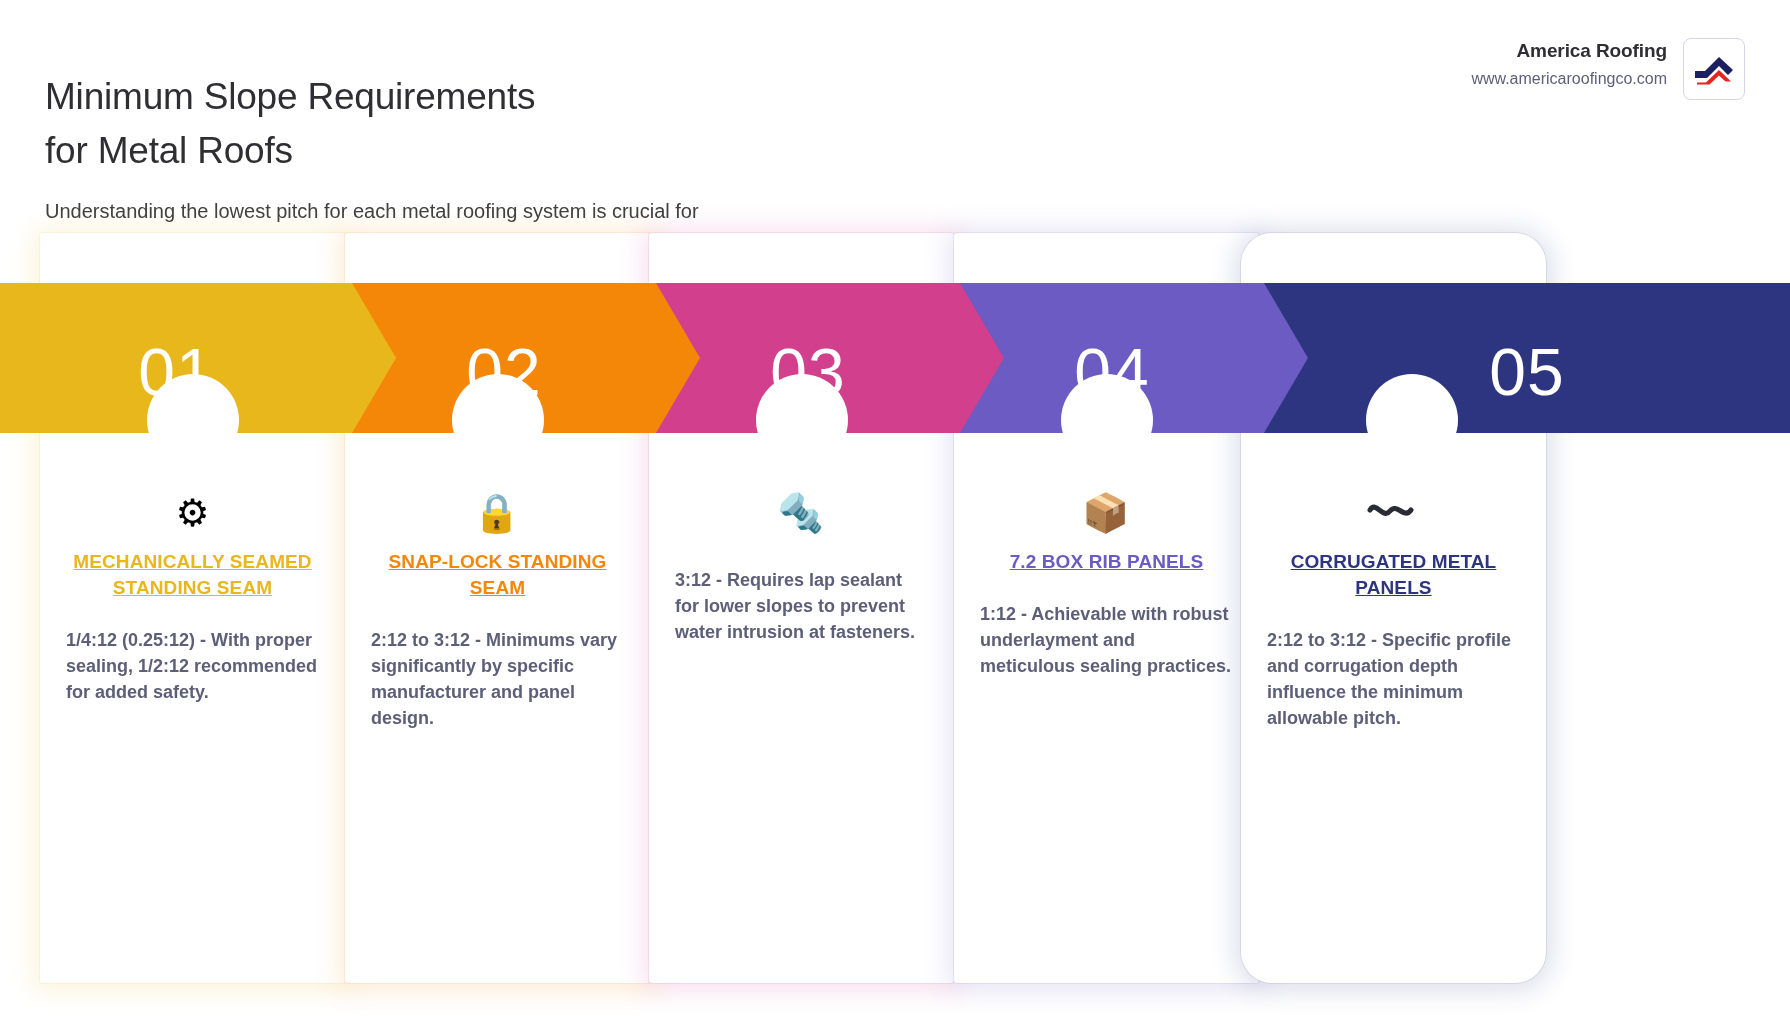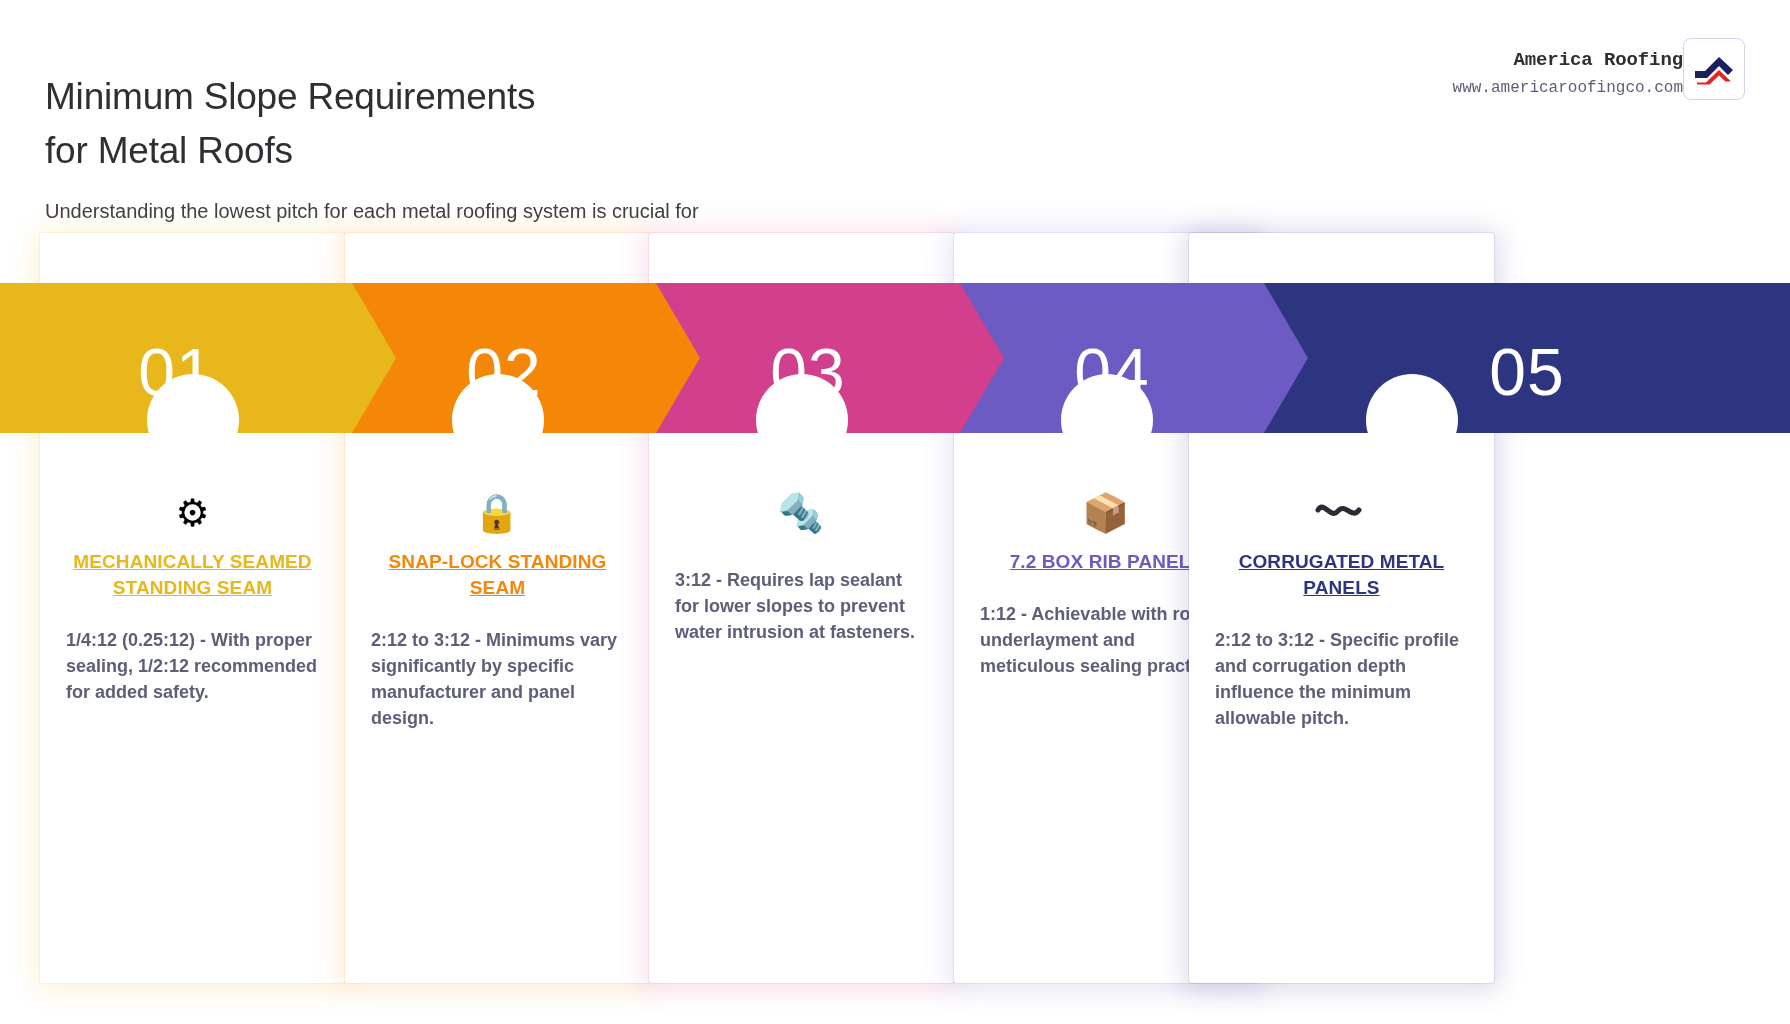--- a/index.html
+++ b/index.html
@@ -51,22 +51,22 @@
     color: #404040;
     width: 660px;
     font-weight: 400;
   }
 
   #brand-block {
     position: absolute;
     right: 45px;
     top: 38px;
     display: flex;
-    align-items: flex-end;
-    font-family: Liberation Mono, monospace;
+    align-items: flex-start;
+    gap: 16px;
   }
 
   #brand-text { text-align: right; }
 
   #brand-name {
     font-size: 19px;
     font-weight: bold;
     color: #2f2f33;
     line-height: 26px;
     letter-spacing: -0.1px;
@@ -240,21 +240,21 @@
           <div class="card-desc">3:12 - Requires lap sealant for lower slopes to prevent water intrusion at fasteners.</div>
         </div>
       </div>
       <div class="card" style="left: 954px; box-shadow: rgba(107, 91, 194, 0.1) 0px 0px 0px 1px, rgba(107, 91, 194, 0.16) 0px 2px 26px 6px;">
         <div class="card-body">
           <div class="card-icon">📦</div>
           <div class="card-title" style="color: rgb(107, 91, 194);">7.2 BOX RIB PANELS</div>
           <div class="card-desc">1:12 - Achievable with robust underlayment and meticulous sealing practices.</div>
         </div>
       </div>
-      <div class="card" style="left: 1189px; box-shadow: rgba(46, 53, 128, 0.1) 0px 0px 0px 1px, rgba(46, 53, 128, 0.16) 0px 2px 26px 6px;">
+      <div class="card" style="left: 1241px; box-shadow: rgba(46, 53, 128, 0.1) 0px 0px 0px 1px, rgba(46, 53, 128, 0.16) 0px 2px 26px 6px; border-radius: 31px;">
         <div class="card-body">
           <div class="card-icon">
             <svg class="wave-icon" width="56" height="22" viewBox="0 0 56 22" aria-hidden="true">
               <path d="M4 8 C10 -2, 17 18, 24 9 C31 0, 38 18, 45 8" stroke="#2b2b33" stroke-width="5" fill="none" stroke-linecap="round"></path>
             </svg>
           </div>
           <div class="card-title" style="color: rgb(46, 53, 128);">CORRUGATED METAL PANELS</div>
           <div class="card-desc">2:12 to 3:12 - Specific profile and corrugation depth influence the minimum allowable pitch.</div>
         </div>
       </div>

